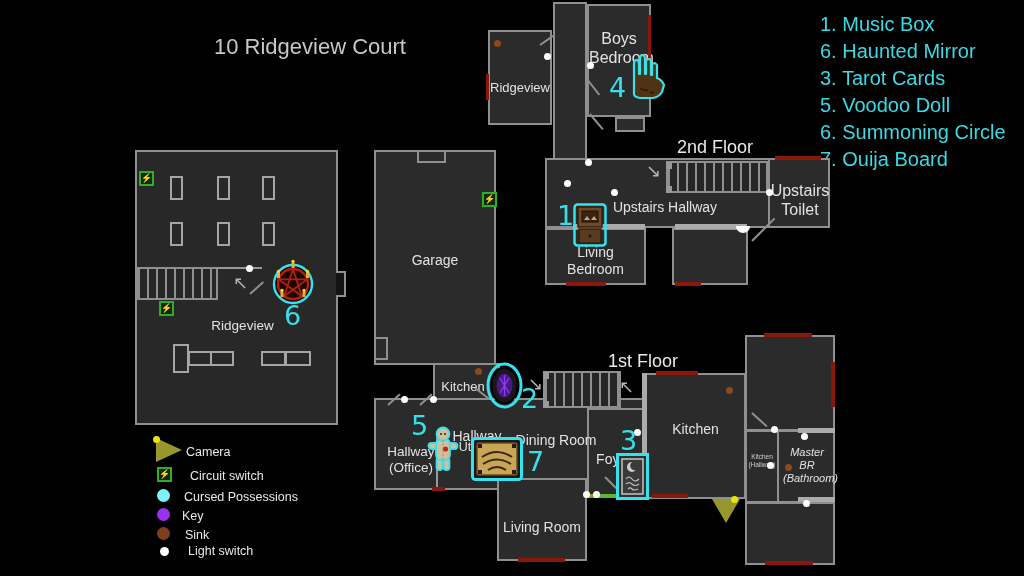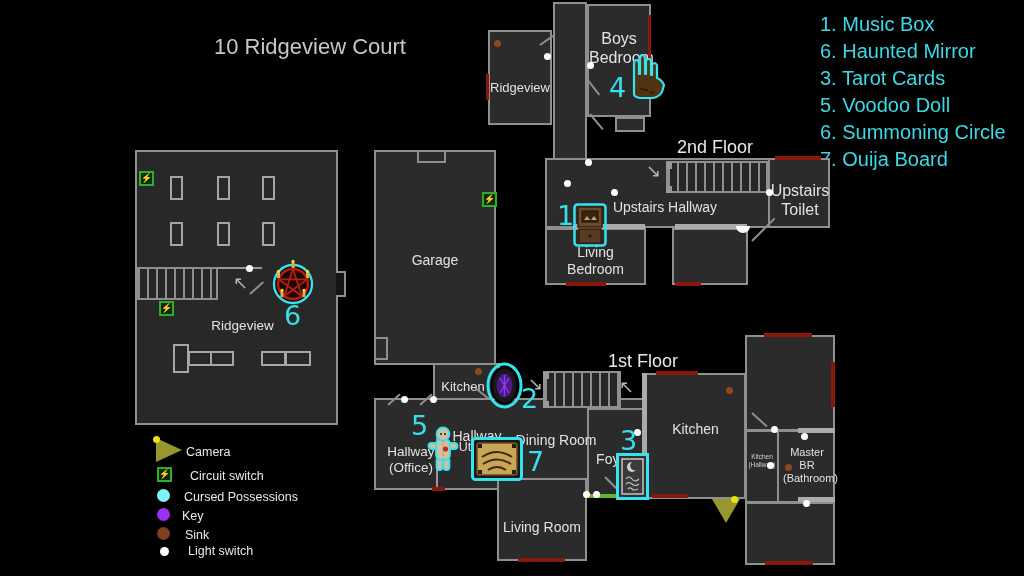--- a/index.html
+++ b/index.html
@@ -202,21 +202,21 @@
 
   <div class="lbl" style="left:598px;top:351px;width:90px;font-size:18px;color:#e8e8e8;">1st Floor</div>
   <div class="lbl" style="left:432px;top:428px;width:90px;font-size:14px;">Hallway</div>
   <div class="lbl" style="left:376px;top:444px;width:70px;font-size:13.5px;">Hallway (Office)</div>
   <div class="lbl" style="left:451px;top:440px;width:46px;font-size:12.5px;">Utility</div>
   <div class="lbl" style="left:512px;top:432px;width:88px;font-size:14px;">Dining Room</div>
   <div class="lbl" style="left:588px;top:451px;width:52px;font-size:14px;">Foyer</div>
   <div class="lbl" style="left:497px;top:519px;width:90px;font-size:14px;">Living Room</div>
   <div class="lbl" style="left:645px;top:421px;width:101px;font-size:14px;">Kitchen</div>
   <div class="lbl" style="left:744px;top:453px;width:36px;font-size:6.5px;color:#cfcfcf;">Kitchen (Hallway)</div>
-  <div class="lbl" style="left:783px;top:446px;width:48px;font-size:11px;">Master BR (Bathroom)</div>
+  <div class="lbl" style="left:783px;top:446px;width:48px;font-size:11px;font-style:italic;">Master BR (Bathroom)</div>
 
   <div class="tri-d" style="left:712px;top:499px;"></div>
   <div class="ydot" style="left:731px;top:496px;"></div>
 
   <div class="icon" style="left:486px;top:362px;width:37px;height:47px;">
     <svg width="37" height="47" viewBox="0 0 37 47">
       <ellipse cx="18.5" cy="23.5" rx="16.5" ry="21.5" fill="none" stroke="#35e2ee" stroke-width="3"></ellipse>
       <ellipse cx="18.5" cy="23.5" rx="13" ry="18" fill="#17171c" stroke="#000" stroke-width="2"></ellipse>
       <ellipse cx="18.5" cy="23.5" rx="8" ry="12" fill="#4a1880"></ellipse>
       <path d="M14,16 l9,15 M23,16 l-9,15 M18.5,13 v21" stroke="#8a3cf0" stroke-width="1.4"></path>

